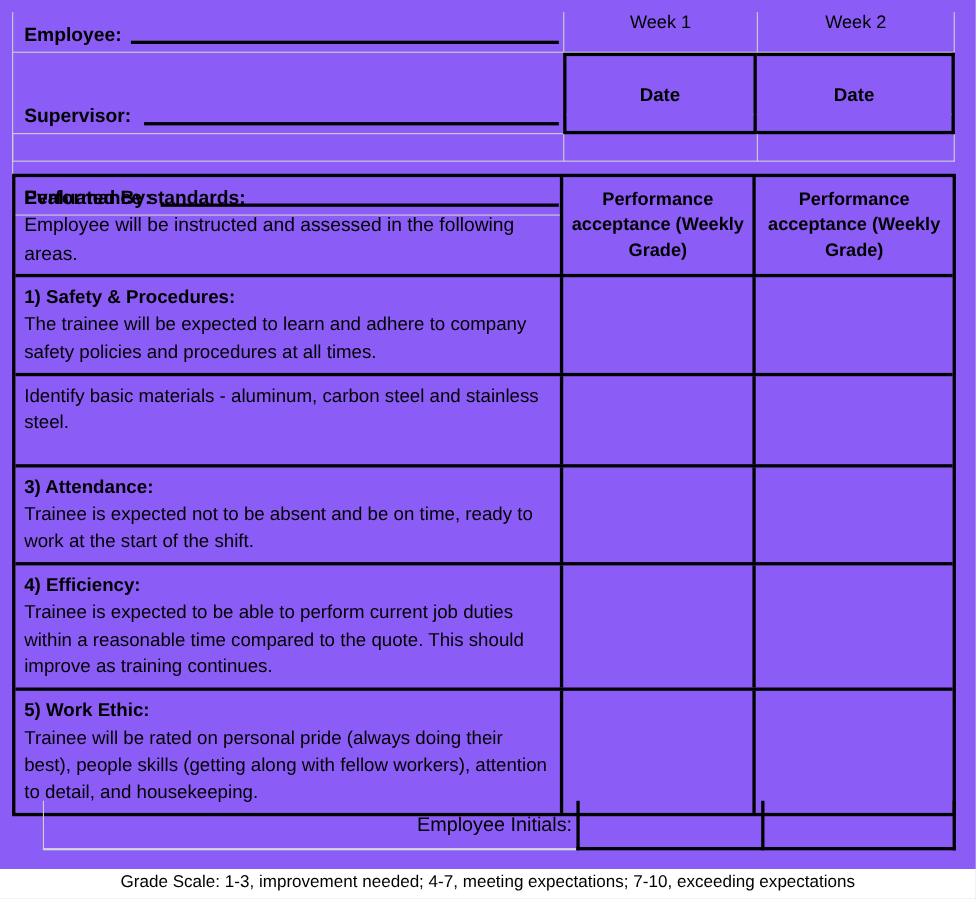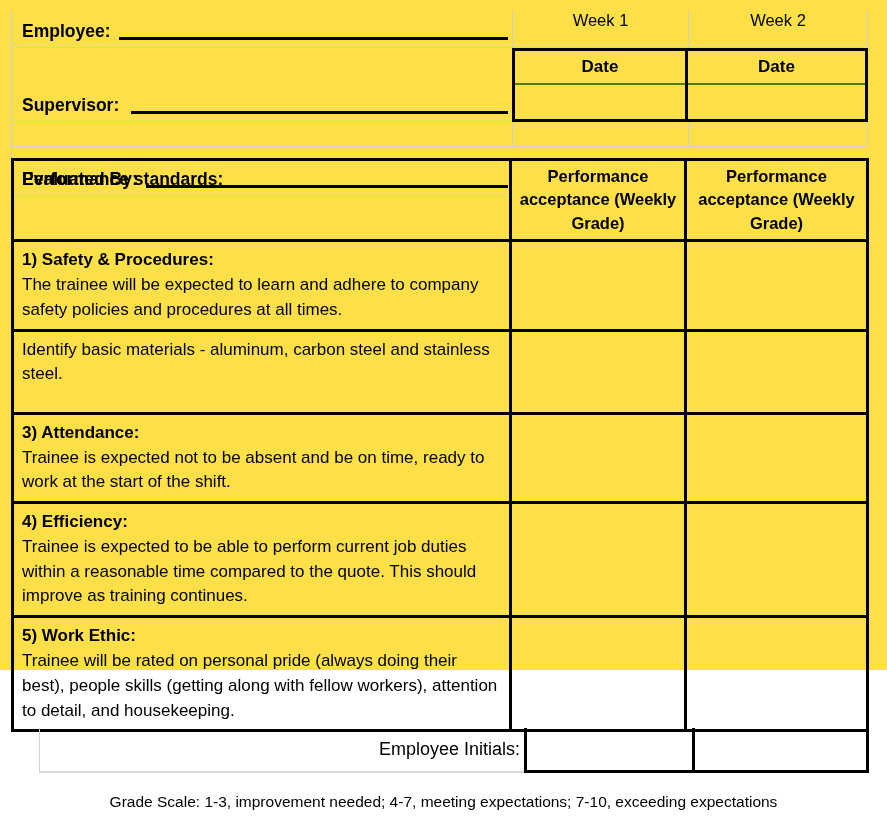--- a/index.html
+++ b/index.html
@@ -10,22 +10,22 @@
   body {
     width: 887px;
     height: 817px;
     font-family: "Liberation Sans", sans-serif;
     color: #000000;
     overflow: hidden;
   }
   .page {
     position: relative;
     width: 887px;
-    height: 670px;
-    background: #fde047;
+    height: 790px;
+    background: #8b5cf6;
   }
 
   
   .sheet {
     position: absolute;
     left: 11px;
     top: 11px;
     width: 858px;
   }
   .row {
@@ -92,22 +92,23 @@
     flex-direction: column;
   }
   .date-box.second { border-left: none; }
   .date-top {
     height: 34px;
     display: flex;
     align-items: center;
     justify-content: center;
     font-weight: bold;
     font-size: 17px;
-    border-bottom: 2px solid #4d7c0f;
-    box-sizing: border-box;
+    border-bottom: 2px solid #8b5cf6;
+    box-sizing: border-box;
+    margin-top: 20px;
   }
   .date-bottom { flex: 1; }
 
   
   .spacer-row { height: 25px; }
 
   
   .body-table {
     position: absolute;
     left: 11px;
@@ -266,20 +267,21 @@
       <div class="c-wk1 gridline-l gridline-b"></div>
       <div class="c-wk2 gridline-l gridline-r gridline-b"></div>
     </div>
   </div>
 
   <div class="body-table">
 
     <div class="brow">
       <div class="bc-left">
         <div class="std-head-title">Performance standards:</div>
+        <div class="std-head-text">Employee will be instructed and assessed in the following areas.</div>
       </div>
       <div class="bc-wk1 accept-cell">Performance acceptance (Weekly Grade)</div>
       <div class="bc-wk2 accept-cell">Performance acceptance (Weekly Grade)</div>
     </div>
 
     <div class="brow" style="min-height:82px">
       <div class="bc-left">
         <div class="item-title">1)  Safety &amp; Procedures:</div>
         <div class="item-body">The trainee will be expected to learn and adhere to company safety policies and procedures at all times.</div>
       </div>

